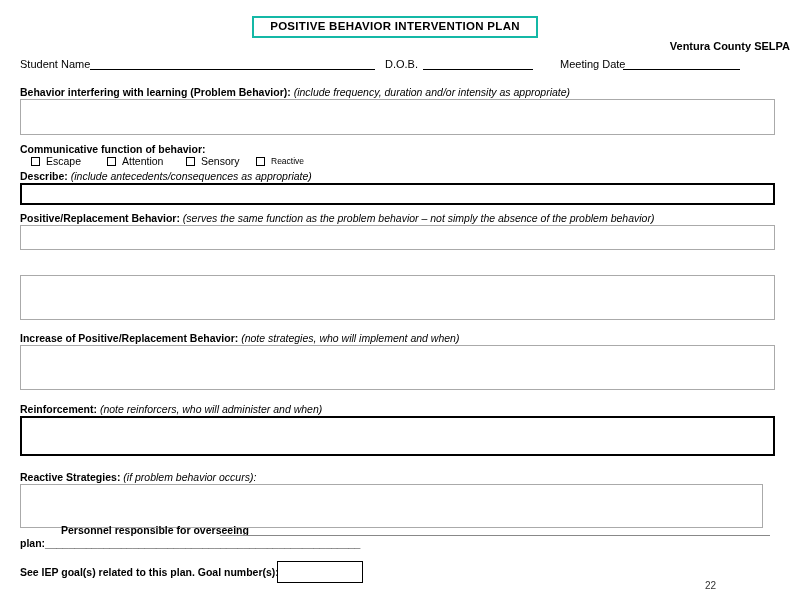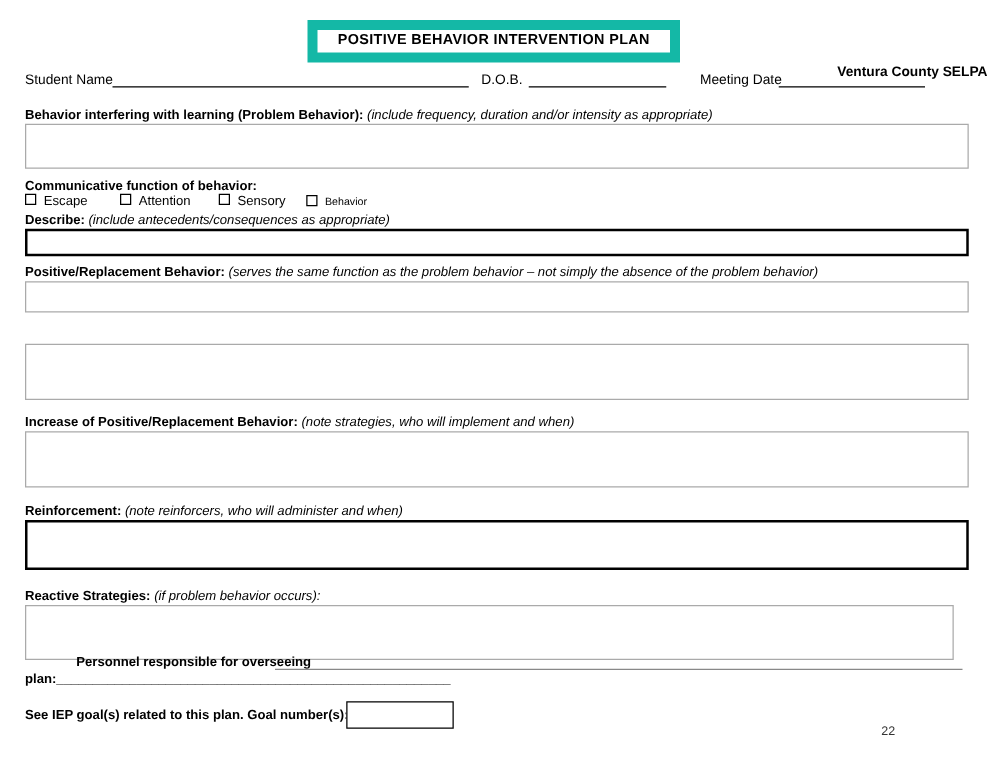--- a/index.html
+++ b/index.html
@@ -25,21 +25,21 @@
 
   
   .title-wrap {
     position: absolute;
     left: 0; top: 16px;
     width: 790px;
     text-align: center;
   }
   .title-box {
     display: inline-block;
-    border: 8px solid #14b8a6;
+    border: 2px solid #14b8a6;
     padding: 2px 16px 3px 16px;
     font-size: 11.5px;
     font-weight: bold;
     letter-spacing: 0.3px;
     line-height: 13px;
   }
   .subtitle {
     margin-top: 2px;
     font-size: 11px;
     font-weight: bold;
@@ -93,20 +93,22 @@
   .cb-row {
     position: absolute;
     left: 20px;
     height: 14px;
     font-size: 10.5px;
   }
   .cb-item {
     position: absolute;
     white-space: nowrap;
     display: flex;
+    align-items: center;
+    margin-left: 11px;
   }
   .cb {
     display: inline-block;
     width: 7px;
     height: 7px;
     border: 1.5px solid #000;
     box-sizing: content-box;
     margin-right: 6px;
     background: #fff;
   }
@@ -190,21 +192,21 @@
     <label class="cb-item" style="left:76px; top:0;">
       <span class="cb"></span>
       <span class="cb-label">Attention</span>
     </label>
     <label class="cb-item" style="left:155px; top:0;">
       <span class="cb"></span>
       <span class="cb-label">Sensory</span>
     </label>
     <label class="cb-item" style="left:225px; top:1px;">
       <span class="cb"></span>
-      <span class="cb-label small">Behavior</span>
+      <span class="cb-label small">Reactive</span>
     </label>
   </div>
 
   <div class="sec-label" style="left:20px; top:170px;">
     <span>Describe:</span>
     <span class="hint">(include antecedents/consequences as appropriate)</span>
   </div>
   <div class="box thick" style="left:20px; top:183px; width:755px; height:22px;"></div>
 
   <div class="sec-label" style="left:20px; top:212px;">

